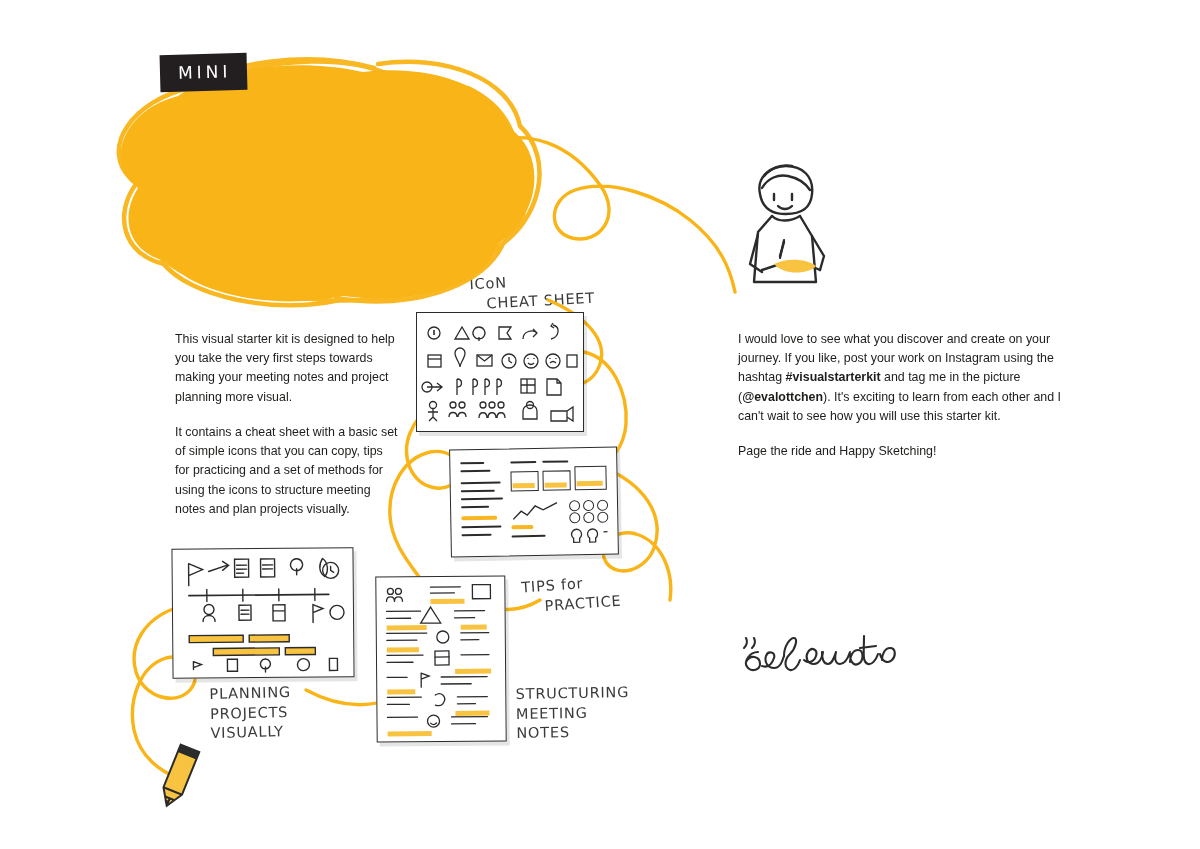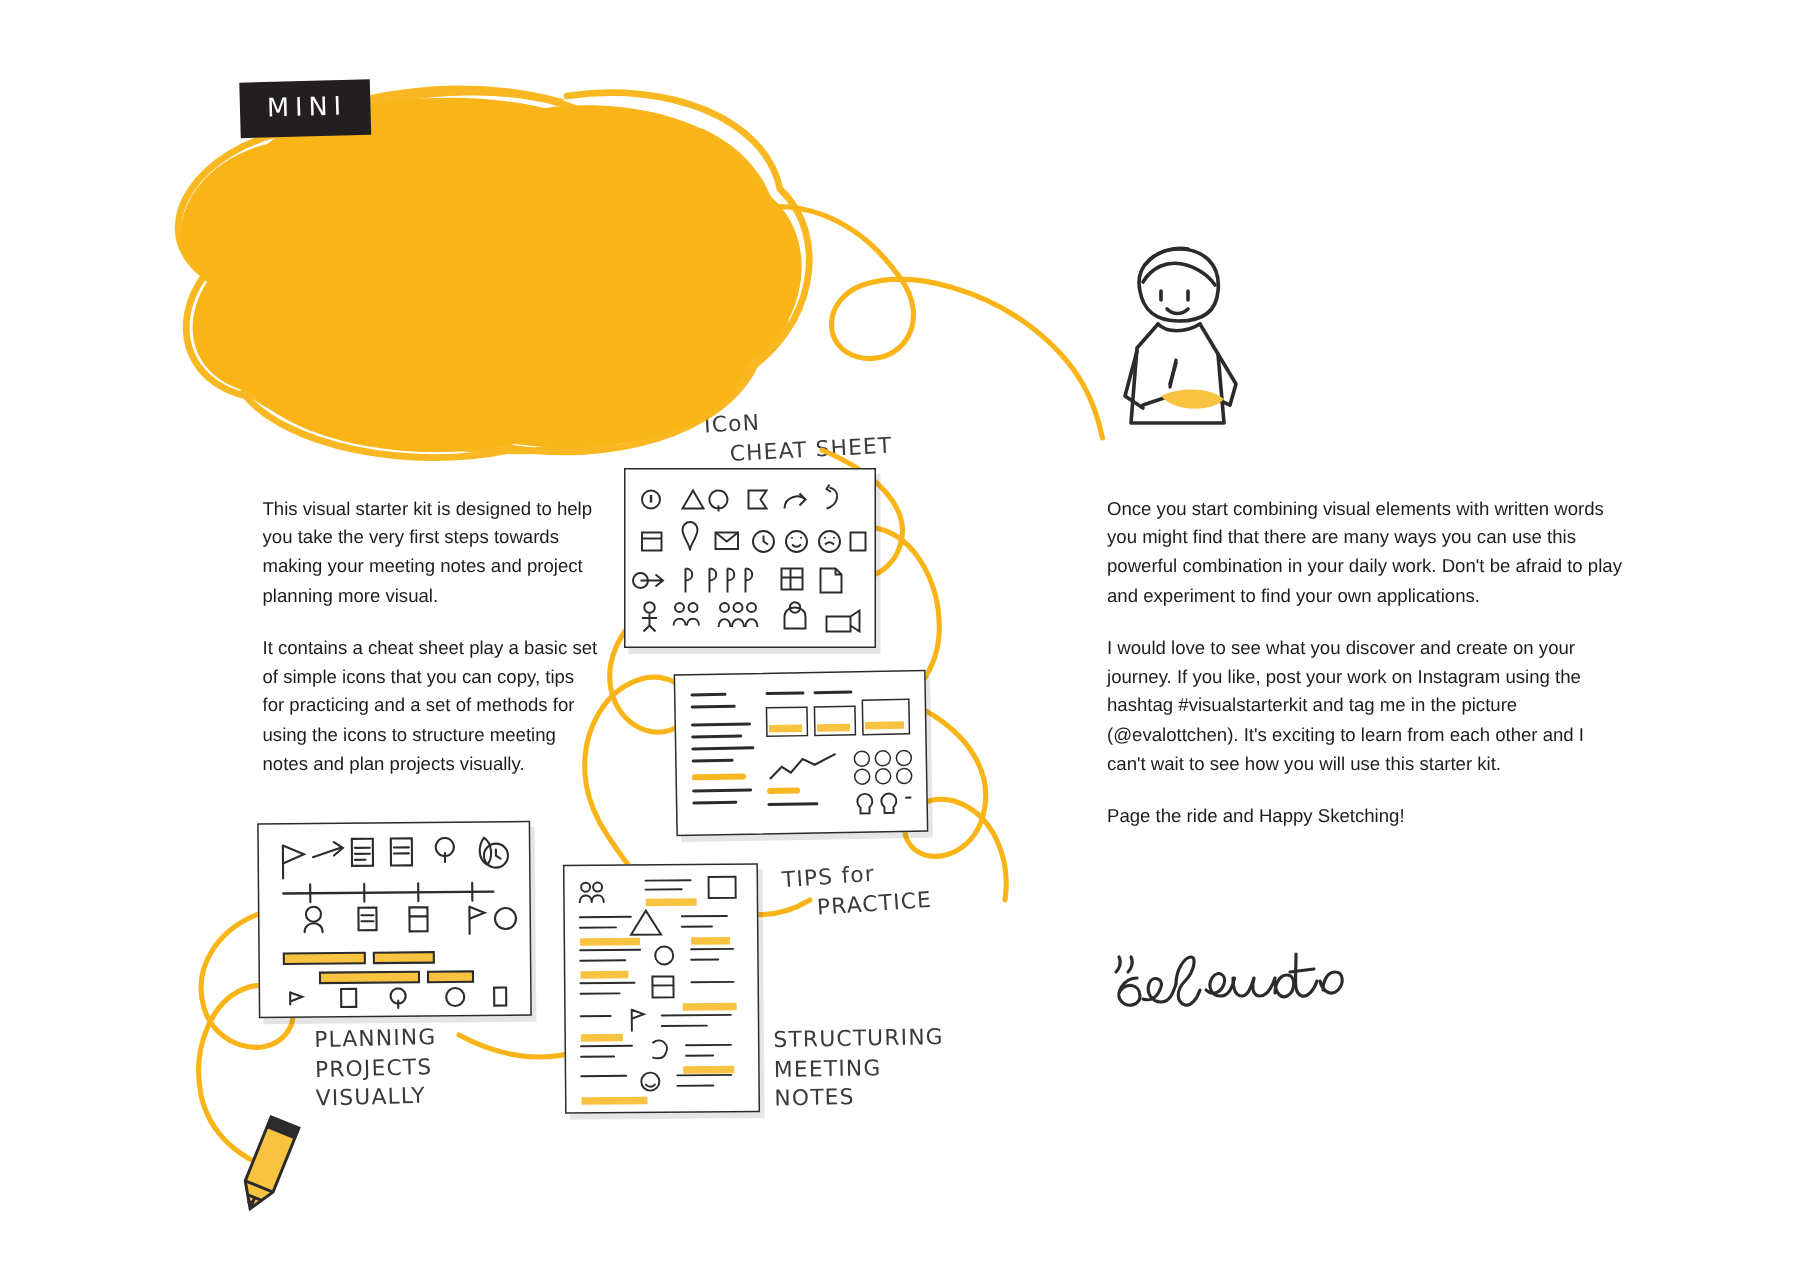--- a/index.html
+++ b/index.html
@@ -67,21 +67,21 @@
   
   .bodytext {
     font-size: 12.4px;
     line-height: 1.55;
     color: #1d1d1b;
   }
   #left-col { left: 175px; top: 330px; width: 225px; }
   #left-col p { margin: 0 0 16px 0; }
   #right-col { left: 738px; top: 330px; width: 345px; }
   #right-col p { margin: 0 0 16px 0; }
-  .b { font-weight: normal; }
+  .b { font-weight: bold; }
   .u { text-decoration: underline; }
 
   
   .caption {
     font-family: "DejaVu Sans", sans-serif;
     color: #3a3a3a;
     font-size: 14.5px;
     letter-spacing: 0.8px;
     line-height: 1.35;
   }
@@ -366,25 +366,24 @@
       <path d="M22,50 L42,50" stroke="#2b2b2b" stroke-width="2" fill="none"></path>
       <path d="M27,58 L37,58" stroke="#2b2b2b" stroke-width="2" fill="none"></path>
       <path d="M32,58 L32,66" stroke="#2b2b2b" stroke-width="2" fill="none"></path>
       <path d="M22,4 L42,4 L42,12 L22,12 Z" fill="#2b2b2b"></path>
       <path d="M32,60 L32,66 L28,62 Z" fill="#2b2b2b"></path>
     </g>
   </svg>
 
   <div class="abs bodytext" id="left-col">
     <p>This visual starter kit is designed to help you take the very first steps towards making your meeting notes and project planning more visual.</p>
-    <p>It contains a cheat sheet play a basic set of simple icons that you can copy, tips for practicing and a set of methods for using the icons to structure meeting notes and plan projects visually.</p>
+    <p>It contains a cheat sheet with a basic set of simple icons that you can copy, tips for practicing and a set of methods for using the icons to structure meeting notes and plan projects visually.</p>
   </div>
 
   <div class="abs bodytext" id="right-col">
-    <p>Once you start combining visual elements with written words you might find that there are many ways you can use this powerful combination in your daily work. Don't be afraid to play and experiment to find your own applications.</p>
     <p><span>I would love to see what you discover and create on your journey. If you like, post your work on Instagram using the hashtag </span><span class="b">#visualstarterkit</span><span> and tag me in the picture (</span><span class="b">@evalottchen</span><span>). It's exciting to learn from each other and I can't wait to see how you will use this starter kit.</span></p>
     <p>Page the ride and Happy Sketching!</p>
   </div>
 
   <div class="abs" style="left:740px; top:632px; width:240px; height:46px;">
     <svg viewBox="0 0 240 46" style="width:240px;height:46px;">
       <g fill="none" stroke="#2b2b2b" stroke-width="2.1" stroke-linecap="round" stroke-linejoin="round">
         <path d="M6,6 c2,4 0,8 -2,10"></path>
         <path d="M14,6 c2,4 0,8 -2,10"></path>
         <path d="M6,30 c4,-8 14,-6 14,2 c0,6 -8,8 -12,4 c-6,-6 2,-16 10,-16"></path>

